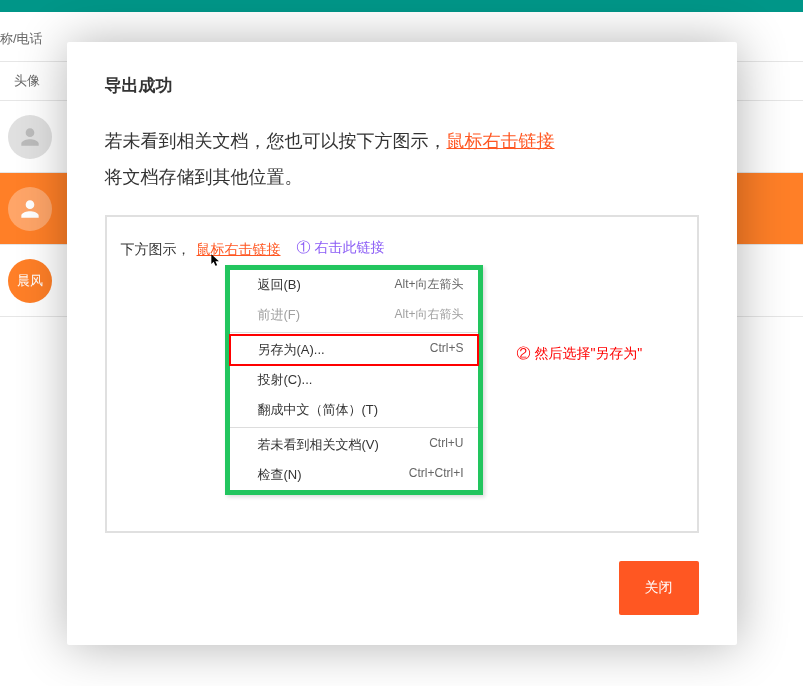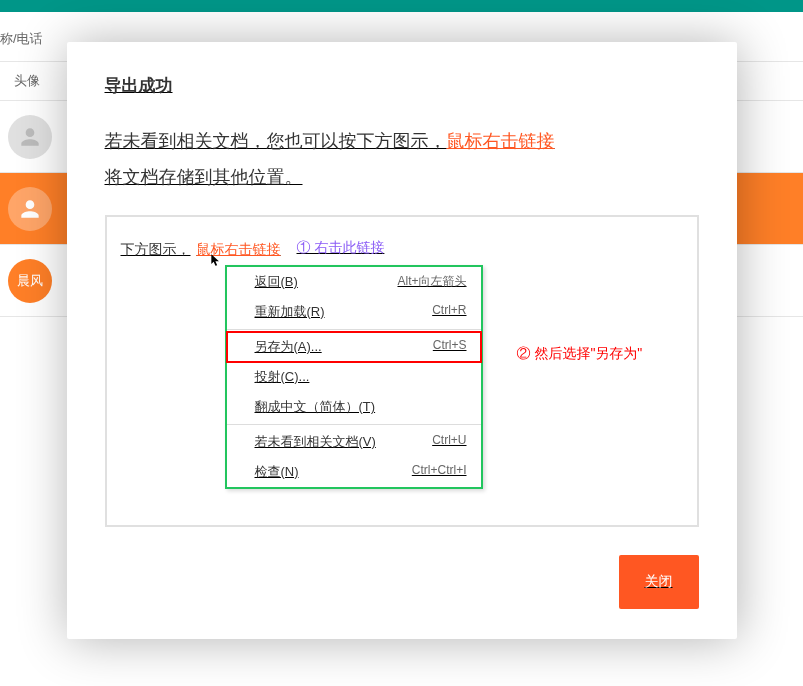--- a/index.html
+++ b/index.html
@@ -72,21 +72,20 @@
       fill: #fff;
     }
 
     
     .modal-overlay {
       position: absolute;
       top: 0; left: 0; right: 0; bottom: 0;
       display: flex;
       align-items: flex-start;
       justify-content: center;
-      text-decoration: underline;
     }
     .modal {
       background: #fff;
       width: 670px;
       margin-top: 42px;
       box-shadow: 1px 1px 50px rgba(0,0,0,0.3);
       border-radius: 2px;
       padding: 32px 38px 30px 38px;
       position: relative;
     }
@@ -144,21 +143,21 @@
       top: -2px;
     }
     .annotation-2 {
       color: #ff0000;
       font-size: 14px;
       position: absolute;
       left: 410px;
       top: 128px;
     }
     .context-menu {
-      border: 2px solid #22c55e;
+      border: 5px solid #22c55e;
       width: 258px;
       background: #fff;
       box-shadow: 2px 2px 4px rgba(0,0,0,0.15);
       font-size: 13px;
       margin-left: 104px;
       margin-top: 2px;
     }
     .menu-item {
       display: flex;
       justify-content: space-between;
@@ -252,23 +251,23 @@
         <span class="annotation-1">① 右击此链接</span>
       </div>
 
       <span class="annotation-2">② 然后选择"另存为"</span>
 
       <div class="context-menu">
         <div class="menu-item">
           <span>返回(B)</span>
           <span class="shortcut">Alt+向左箭头</span>
         </div>
-        <div class="menu-item">
-          <span>重新加载(R)</span>
-          <span class="shortcut">Ctrl+R</span>
+        <div class="menu-item disabled">
+          <span>前进(F)</span>
+          <span class="shortcut">Alt+向右箭头</span>
         </div>
         <div class="menu-sep"></div>
         <div class="menu-item highlighted">
           <span>另存为(A)...</span>
           <span class="shortcut">Ctrl+S</span>
         </div>
         <div class="menu-item">
           <span>投射(C)...</span>
           <span class="shortcut"></span>
         </div>

